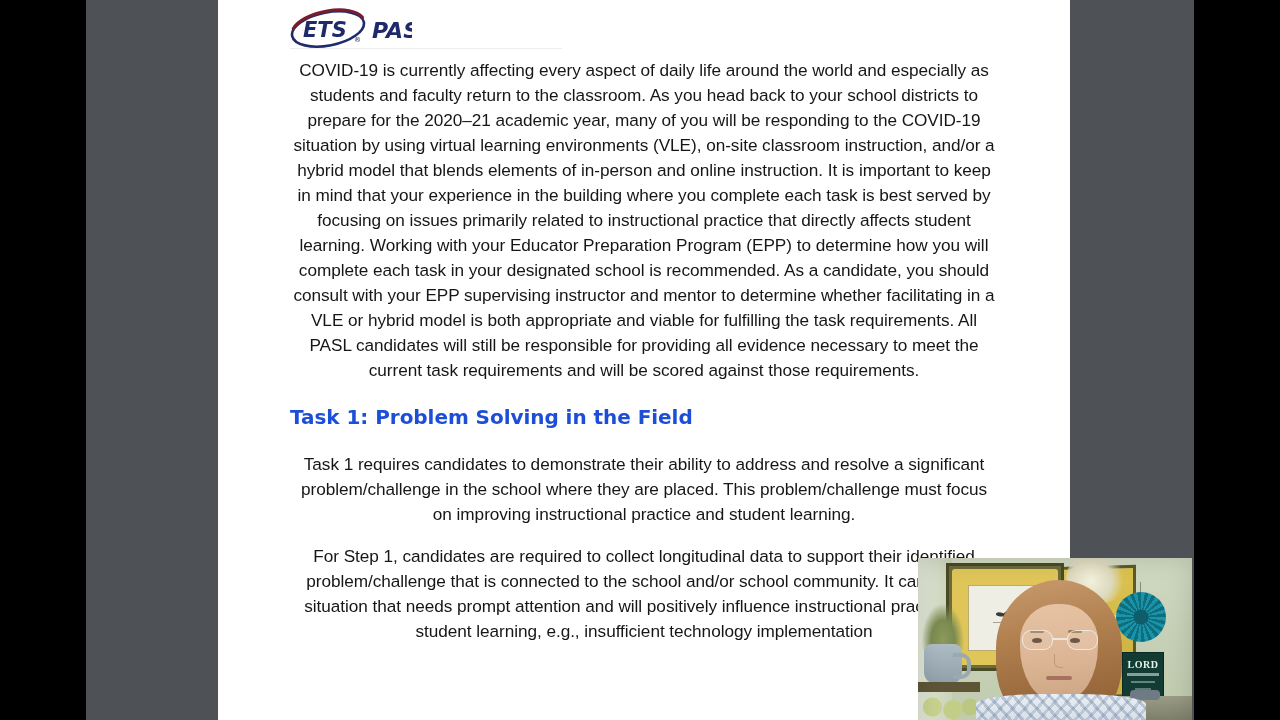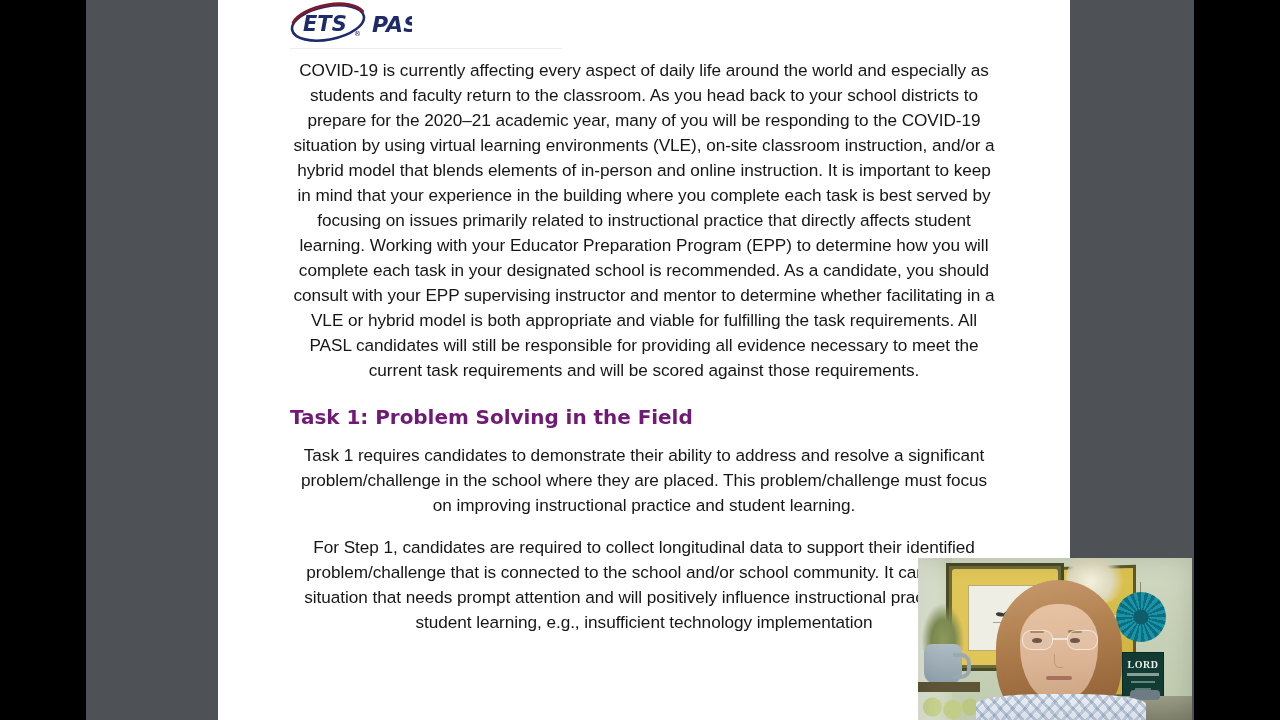--- a/index.html
+++ b/index.html
@@ -38,21 +38,21 @@
   #page-inner {
     position:absolute;
     left:72px; top:0;
     width:708px;
   }
 
   
   #logo-row {
     position:relative;
     height:58px;
-    padding-top:2px;
+    padding-top:8px;
   }
   #ets-logo {
     position:relative;
     display:inline-block;
     width:122px; height:40px;
     vertical-align:top;
   }
   #ets-logo svg { display:block; }
   #header-rule {
     position:absolute;
@@ -69,24 +69,24 @@
     color:#0d0d0d;
     letter-spacing:-0.1px;
     margin-top:14px;
     margin-bottom:14px;
     font-family:"DejaVu Sans", sans-serif;
   }
   h2.section-heading {
     font-size:20px;
     line-height:26px;
     font-weight:bold;
-    color:#701a75;
+    color:#1d4ed8;
     letter-spacing:-0.05px;
     margin-top:21px;
-    margin-bottom:13px;
+    margin-bottom:22px;
     font-family:"DejaVu Sans", sans-serif;
   }
   p.body-para {
     font-size:17.2px;
     line-height:25px;
     color:#161616;
     text-align:center;
     margin-bottom:17px;
     font-family:"Liberation Sans", sans-serif;
     letter-spacing:-0.05px;

